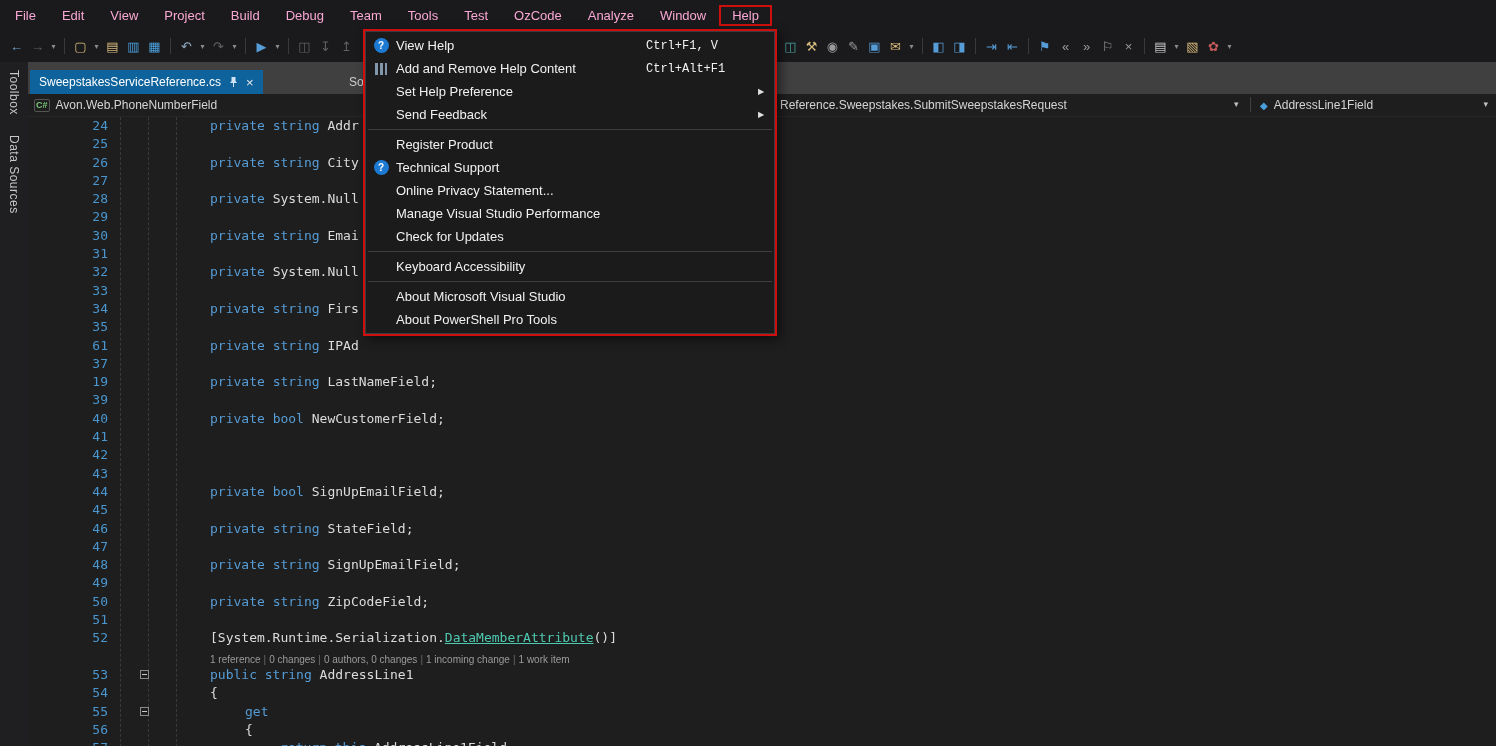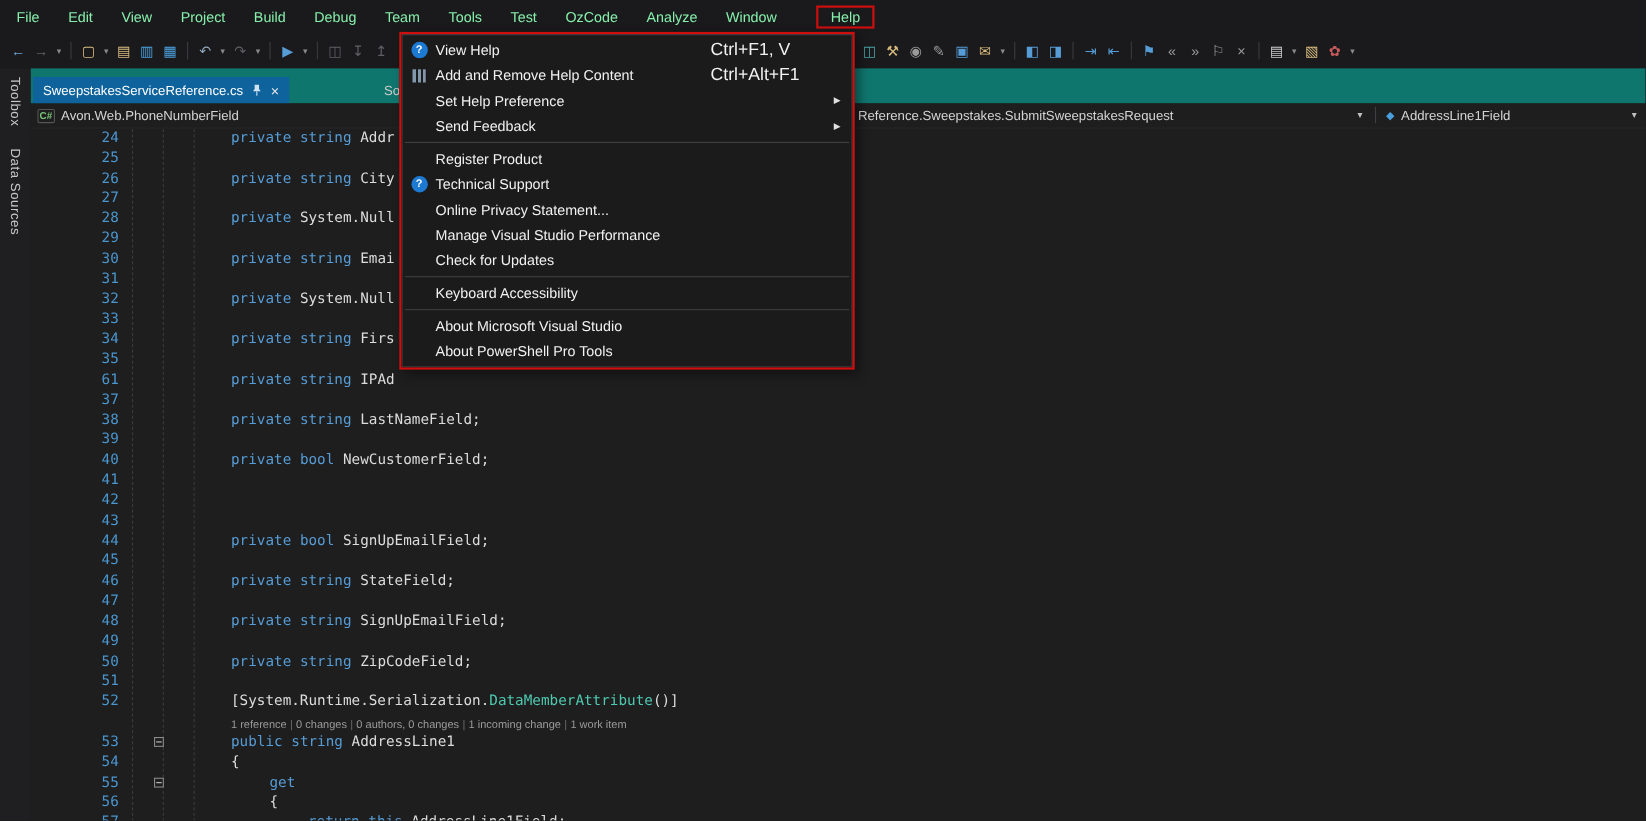--- a/index.html
+++ b/index.html
@@ -8,39 +8,39 @@
     --chrome:#1a1a1c; --editor:#1e1e1e;
   }
   *{box-sizing:border-box;}
   html,body{margin:0;padding:0;}
   body{width:1496px;height:746px;overflow:hidden;position:relative;
        background:var(--editor);font-family:"Liberation Sans",sans-serif;}
 
   
   .menubar{position:absolute;left:0;top:0;right:0;height:30px;background:var(--chrome);
            display:flex;align-items:center;z-index:30;padding-left:2px;}
-  .mi{padding:3px 13px;font-size:13px;color:#86efac;}
-  .mi-hl{border:2px solid var(--red);padding:1px 11px;margin-left:23px;}
+  .mi{padding:3px 13px;font-size:13px;color:#f9a8d4;}
+  .mi-hl{border:2px solid var(--red);padding:1px 11px;}
 
   
   .toolbar{position:absolute;left:0;top:30px;right:0;height:32px;background:var(--chrome);z-index:5;}
   .tgroup{position:absolute;top:0;height:32px;display:flex;align-items:center;}
   .tleft{left:6px;}
   .tright{left:780px;}
   .ticon{width:21px;text-align:center;font-size:13px;cursor:default;}
   .tcaret{width:11px;text-align:center;font-size:8px;color:#8a8a8e;}
   .tsep{width:1px;height:16px;background:#3a3a3e;margin:0 5px;}
 
   
   .side-strip{position:absolute;left:0;top:62px;width:28px;bottom:0;background:#1f1f22;z-index:4;
               display:flex;flex-direction:column;align-items:center;gap:20px;padding-top:8px;}
   .vtab{writing-mode:vertical-rl;font-size:12px;color:#c8c8c8;letter-spacing:.5px;}
 
   
-  .tabbar{position:absolute;left:28px;top:62px;right:0;height:32px;background:#0f766e;z-index:4;}
+  .tabbar{position:absolute;left:28px;top:62px;right:0;height:32px;background:#404040;z-index:4;}
   .tab-active{position:absolute;left:2px;bottom:0;height:24px;background:var(--tabblue);
               display:flex;align-items:center;padding:0 9px;gap:7px;}
   .tab-label{font-size:12px;color:#fff;}
   .tab-inactive{position:absolute;left:312px;bottom:0;height:24px;display:flex;align-items:center;padding:0 9px;}
   .tab-inactive .tab-label{color:#cdcdcd;}
   .tclose{color:#e8e8e8;font-size:13px;line-height:1;}
   .pin{width:11px;height:12px;}
 
   
   .breadcrumb{position:absolute;left:28px;top:94px;right:0;height:23px;background:#1e1e1e;
@@ -58,39 +58,39 @@
   .bc-chev2{position:absolute;right:8px;top:5px;font-size:9px;color:#c0c0c0;}
 
   
   .editor{position:absolute;left:28px;top:117px;right:0;height:650px;background:var(--editor);z-index:1;}
   .guide{position:absolute;top:0;bottom:0;width:0;border-left:1px dashed #3a3a3e;}
   .g1{left:92px}.g2{left:120px}.g3{left:148px}
   .crow{height:18.3px;position:relative;font-family:"DejaVu Sans Mono",monospace;font-size:13px;
         line-height:18.3px;white-space:pre;}
   .lnum{position:absolute;left:0;top:0;width:80px;text-align:right;color:var(--linenum);}
   .cline{position:absolute;top:0;}
-  .tok-k{color:var(--kw);} .tok-t{color:var(--type);} .tok-p{color:var(--plain);}
+  .tok-k{color:var(--kw);} .tok-t{color:var(--type);text-decoration:underline;} .tok-p{color:var(--plain);}
   .foldbox{position:absolute;left:112px;top:4px;width:9px;height:9px;border:1px solid #8a8a8a;
            background:#1e1e1e;z-index:2;}
   .foldbox::after{content:"";position:absolute;left:1px;right:1px;top:3px;height:1px;background:#c8c8c8;}
   .clens{position:absolute;left:182px;top:3px;font-family:"Liberation Sans",sans-serif;
          font-size:10px;color:#9b9b9b;white-space:nowrap;}
   .clsep{color:#6a6a6a;padding:0 3px;}
 
   
   .helpmenu{position:absolute;left:363px;top:29px;width:414px;background:var(--menubg);
             border:2px solid var(--red);box-shadow:inset 0 0 0 1px #3c3c40,4px 4px 10px rgba(0,0,0,.45);
             z-index:50;padding:3px 1px;}
   .mrow{height:23px;display:flex;align-items:center;padding-right:4px;}
   .micon{flex:0 0 30px;display:flex;justify-content:center;align-items:center;}
   .qicon{width:15px;height:15px;border-radius:50%;background:#1d7ad3;color:#fff;font-size:10px;
          font-weight:bold;display:flex;align-items:center;justify-content:center;}
   .bicon{width:12px;height:12px;background:repeating-linear-gradient(90deg,#8296ac 0 3px,#1b1b1c 3px 5px);}
   .mlabel{flex:1;font-size:13px;color:#f1f1f1;white-space:nowrap;}
-  .mshort{flex:0 0 112px;font-size:16px;color:#f1f1f1;}
+  .mshort{flex:0 0 112px;font-size:12px;color:#f1f1f1;font-family:Liberation Mono, monospace;}
   .marrow{flex:0 0 12px;font-size:8px;color:#e0e0e0;}
   .msep{height:1px;background:#3f3f42;margin:3px 2px;}
 </style>
 </head>
 <body>
 
 <div class="menubar">
     <div class="mi">File</div>
     <div class="mi">Edit</div>
     <div class="mi">View</div>
@@ -206,21 +206,21 @@
       <div class="crow"><span class="lnum">28</span><span class="cline" style="left: 182px;"><span class="tok-k">private </span><span class="tok-p">System.Null</span></span></div>
       <div class="crow"><span class="lnum">29</span><span class="cline" style="left: 182px;"></span></div>
       <div class="crow"><span class="lnum">30</span><span class="cline" style="left: 182px;"><span class="tok-k">private </span><span class="tok-k">string </span><span class="tok-p">Emai</span></span></div>
       <div class="crow"><span class="lnum">31</span><span class="cline" style="left: 182px;"></span></div>
       <div class="crow"><span class="lnum">32</span><span class="cline" style="left: 182px;"><span class="tok-k">private </span><span class="tok-p">System.Null</span></span></div>
       <div class="crow"><span class="lnum">33</span><span class="cline" style="left: 182px;"></span></div>
       <div class="crow"><span class="lnum">34</span><span class="cline" style="left: 182px;"><span class="tok-k">private </span><span class="tok-k">string </span><span class="tok-p">Firs</span></span></div>
       <div class="crow"><span class="lnum">35</span><span class="cline" style="left: 182px;"></span></div>
       <div class="crow"><span class="lnum">61</span><span class="cline" style="left: 182px;"><span class="tok-k">private </span><span class="tok-k">string </span><span class="tok-p">IPAd</span></span></div>
       <div class="crow"><span class="lnum">37</span><span class="cline" style="left: 182px;"></span></div>
-      <div class="crow"><span class="lnum">38</span><span class="cline" style="left: 182px;"><span class="tok-k">private </span><span class="tok-k">string </span><span class="tok-p">LastNameField;</span></span></div>
+      <div class="crow"><span class="lnum">19</span><span class="cline" style="left: 182px;"><span class="tok-k">private </span><span class="tok-k">string </span><span class="tok-p">LastNameField;</span></span></div>
       <div class="crow"><span class="lnum">39</span><span class="cline" style="left: 182px;"></span></div>
       <div class="crow"><span class="lnum">40</span><span class="cline" style="left: 182px;"><span class="tok-k">private </span><span class="tok-k">bool </span><span class="tok-p">NewCustomerField;</span></span></div>
       <div class="crow"><span class="lnum">41</span><span class="cline" style="left: 182px;"></span></div>
       <div class="crow"><span class="lnum">42</span></div>
       <div class="crow"><span class="lnum">43</span><span class="cline" style="left: 182px;"></span></div>
       <div class="crow"><span class="lnum">44</span><span class="cline" style="left: 182px;"><span class="tok-k">private </span><span class="tok-k">bool </span><span class="tok-p">SignUpEmailField;</span></span></div>
       <div class="crow"><span class="lnum">45</span><span class="cline" style="left: 182px;"></span></div>
       <div class="crow"><span class="lnum">46</span><span class="cline" style="left: 182px;"><span class="tok-k">private </span><span class="tok-k">string </span><span class="tok-p">StateField;</span></span></div>
       <div class="crow"><span class="lnum">47</span><span class="cline" style="left: 182px;"></span></div>
       <div class="crow"><span class="lnum">48</span><span class="cline" style="left: 182px;"><span class="tok-k">private </span><span class="tok-k">string </span><span class="tok-p">SignUpEmailField;</span></span></div>

